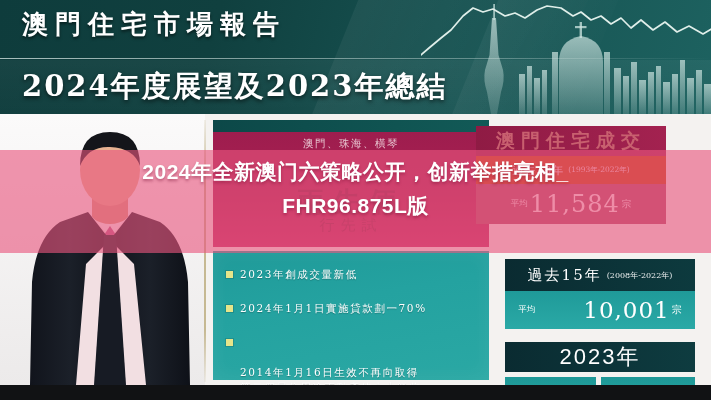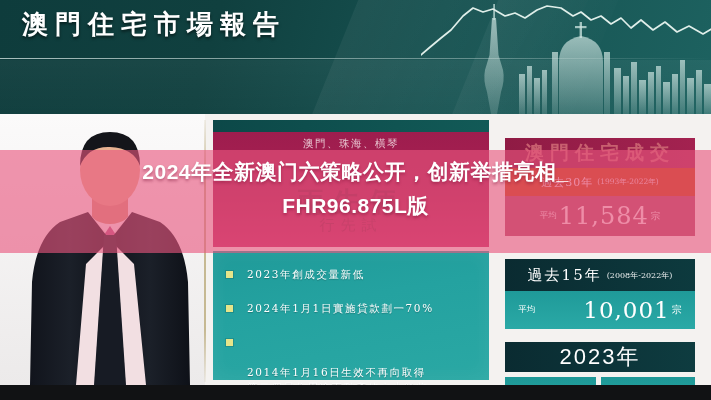--- a/index.html
+++ b/index.html
@@ -54,29 +54,29 @@
       font-size:10.5px;letter-spacing:1.5px;}
   #pc-pink .big{position:absolute;left:0;right:0;top:52px;text-align:center;
       color:#8a1b45;font-family:Liberation Sans, sans-serif;font-weight:bold;
       font-size:27px;letter-spacing:9px;}
   #pc-pink .big2{position:absolute;left:0;right:0;top:84px;text-align:center;
       color:#92204a;font-family:"DejaVu Serif","Liberation Serif",serif;
       font-size:15px;letter-spacing:6px;}
   #pc-teal{position:absolute;left:0;top:131px;width:276px;height:129px;
       background:linear-gradient(170deg,#1f9a99 0%,#24a2a0 40%,#2aa8a4 100%);
       box-shadow:inset 0 0 20px rgba(255,255,255,.07);}
-  .blt{position:absolute;display:flex;align-items:flex-start;gap:14px;left:13px;}
+  .blt{position:absolute;display:flex;align-items:flex-start;gap:7px;left:13px;}
   .blt .sq{width:7px;height:7px;background:#e6e58a;margin-top:4px;flex:0 0 auto;
       box-shadow:0 0 0 1px rgba(0,0,0,.12);}
   .blt .tx{color:#ffffff;font-family:"DejaVu Serif","Liberation Serif",serif;
       font-size:10.5px;line-height:15px;letter-spacing:1.6px;
       text-shadow:0 1px 1px rgba(0,0,0,.25);}
 
   
-  #panel-r1{position:absolute;left:505px;top:12px;width:190px;height:110px;margin-top:12px;}
+  #panel-r1{position:absolute;left:476px;top:12px;width:190px;height:110px;}
   .r-head{height:30px;display:flex;align-items:center;justify-content:center;
       color:#c8606f;font-family:"DejaVu Serif","Liberation Serif",serif;font-weight:bold;
       font-size:19px;letter-spacing:6px;
       background:linear-gradient(90deg,#8f1b44,#a32250);}
   .r-sub{height:28px;display:flex;align-items:center;justify-content:center;gap:4px;
       background:#c2410c;color:#f3dde3;
       font-family:"DejaVu Serif","Liberation Serif",serif;font-size:11px;letter-spacing:1px;}
   .r-sub .yrs{font-size:7.5px;letter-spacing:0;opacity:.9;}
   .r-val{height:40px;display:flex;align-items:center;justify-content:center;gap:2px;
       background:#b04a68;color:#f7e6eb;}
@@ -164,20 +164,21 @@
           <rect x="266" y="78" width="7" height="36"></rect>
         <rect x="275" y="70" width="6" height="44"></rect>
           <rect x="283" y="84" width="7" height="30"></rect>
       </g>
 
       <polyline points="-120,60 -95,55 -80,62 -62,58 -48,66 -34,72 -20,70 -6,60 8,48 20,38 30,30 42,16 52,8 62,12 72,9 84,16 94,13 104,18 116,10 126,6 140,8 152,16 160,12 170,20 180,16 190,24 200,18 210,28 220,20 232,30 244,22 256,32 268,26 282,34 292,28" fill="none" stroke="#dfeee9" stroke-width="1.7" stroke-linejoin="round" stroke-linecap="round"></polyline>
     </svg>
 
     <div class="hrule"></div>
     <div id="hdr-title">澳門住宅市場報告</div>
+    <div id="hdr-sub">2024年度展望及2023年總結</div>
   </div>
 
   <div id="body-area">
     <div id="body-bg-l"></div>
     <div id="vdiv"></div>
 
     <svg id="person" viewBox="0 0 160 271">
       <defs>
         <linearGradient id="suit" x1="0" y1="0" x2="1" y2="0">
           <stop offset="0" stop-color="#11141c"></stop>

